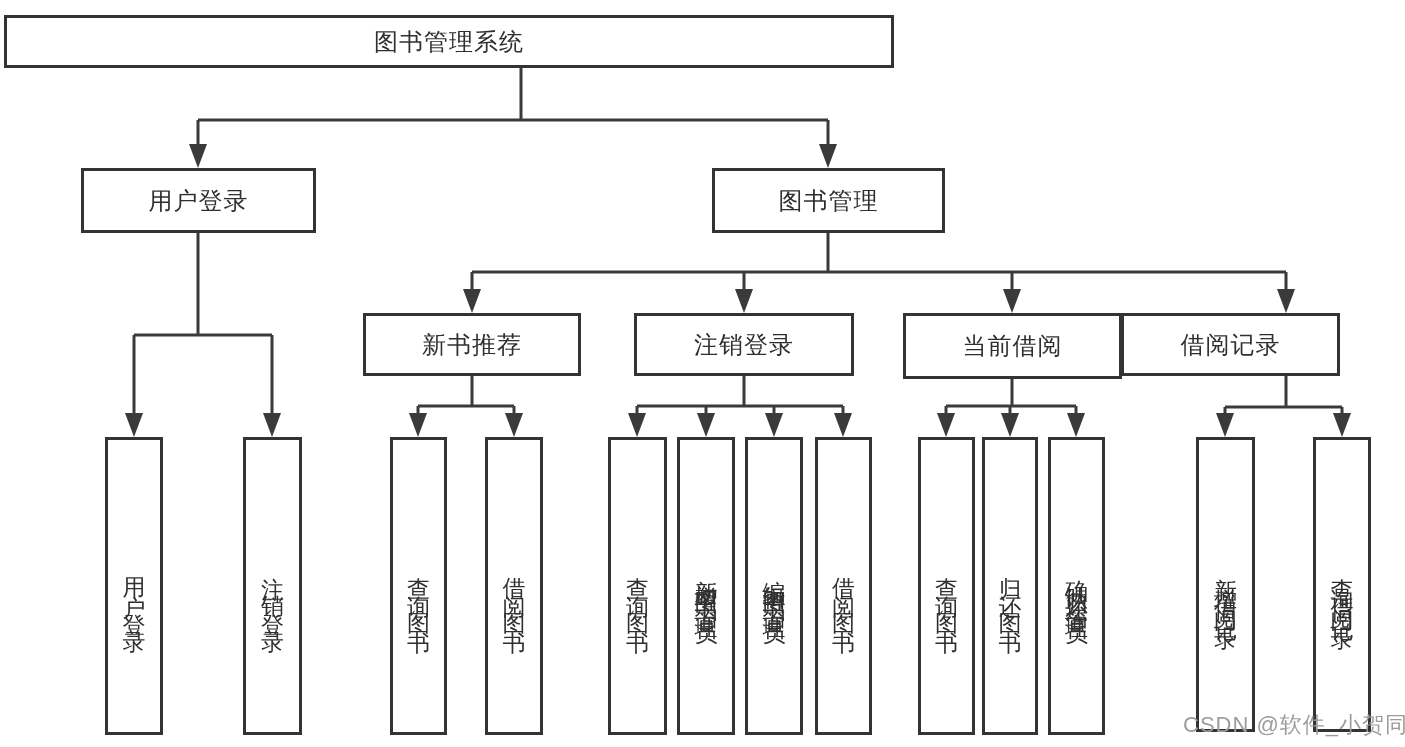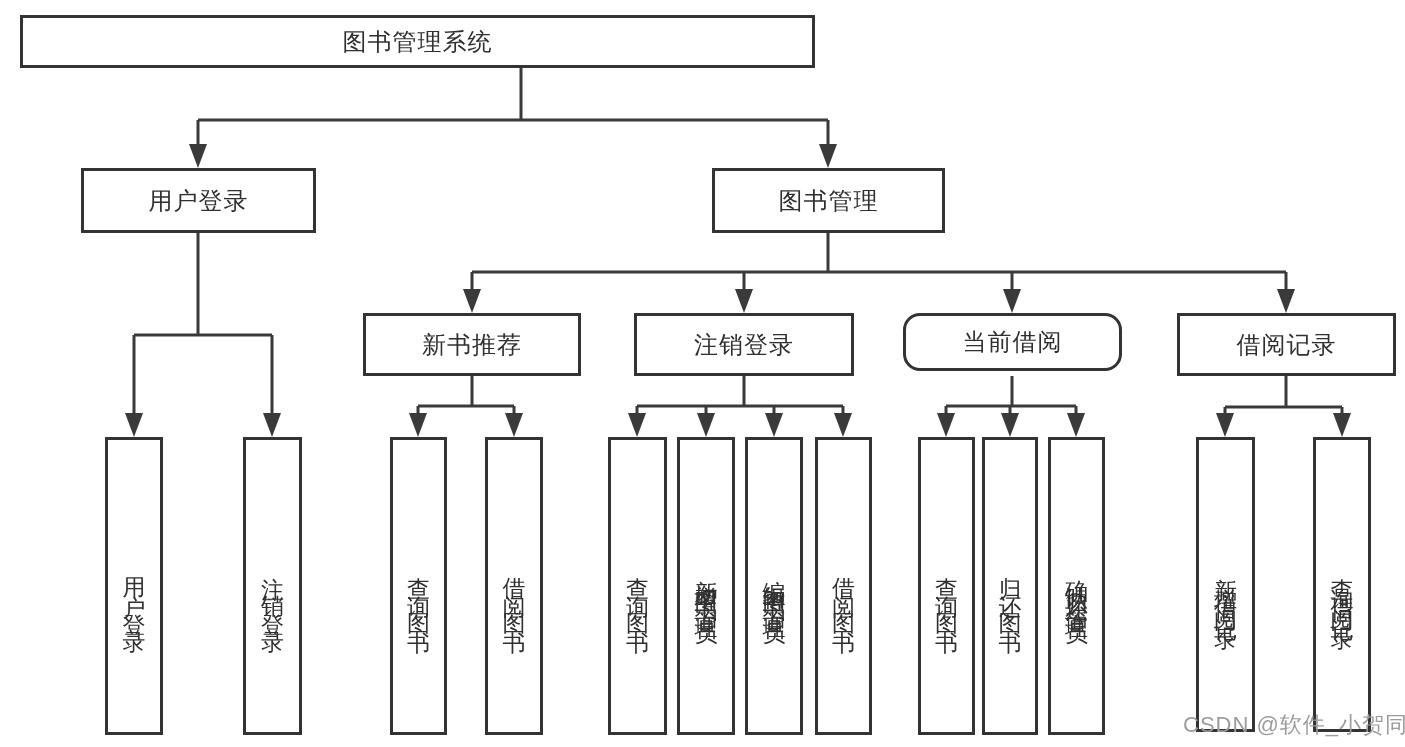--- a/index.html
+++ b/index.html
@@ -97,29 +97,29 @@
     <polygon points="697,413 715,413 706,437"></polygon>
     <polygon points="765,413 783,413 774,437"></polygon>
     <polygon points="834,413 852,413 843,437"></polygon>
     <polygon points="937,413 955,413 946,437"></polygon>
     <polygon points="1001,413 1019,413 1010,437"></polygon>
     <polygon points="1067,413 1085,413 1076,437"></polygon>
     <polygon points="1216,413 1234,413 1225,437"></polygon>
     <polygon points="1333,413 1351,413 1342,437"></polygon>
   </svg>
 
-  <div class="node h-node" style="left:20px;top:15px;width:795px;height:53px;">图书管理系统</div>
+  <div class="node h-node" style="left:4px;top:15px;width:890px;height:53px;">图书管理系统</div>
 
   <div class="node h-node" style="left:81px;top:168px;width:235px;height:65px;">用户登录</div>
   <div class="node h-node" style="left:363px;top:313px;width:218px;height:63px;">新书推荐</div>
 
   <div class="node h-node" style="left:712px;top:168px;width:233px;height:65px;">图书管理</div>
   <div class="node h-node" style="left:634px;top:313px;width:220px;height:63px;">注销登录</div>
-  <div class="node h-node" style="left:903px;top:313px;width:219px;height:58px;border-radius:17px;">当前借阅</div>
-  <div class="node h-node" style="left:1177px;top:313px;width:219px;height:63px;">借阅记录</div>
+  <div class="node h-node" style="left:903px;top:313px;width:219px;height:66px;">当前借阅</div>
+  <div class="node h-node" style="left:1121px;top:313px;width:219px;height:63px;">借阅记录</div>
 
   <div class="node v-node v-wide" style="left:105px;top:437px;width:58px;height:298px;">用户登录</div>
   <div class="node v-node v-wide" style="left:243px;top:437px;width:59px;height:298px;">注销登录</div>
 
   <div class="node v-node v-wide" style="left:390px;top:437px;width:57px;height:298px;">查询图书</div>
   <div class="node v-node v-wide" style="left:485px;top:437px;width:58px;height:298px;">借阅图书</div>
 
   <div class="node v-node v-wide" style="left:608px;top:437px;width:59px;height:298px;">查询图书</div>
   <div class="node v-node v-tight" style="left:677px;top:437px;width:58px;height:298px;">新增图书（管理员）</div>
   <div class="node v-node v-tight" style="left:745px;top:437px;width:58px;height:298px;">编辑图书（管理员）</div>

